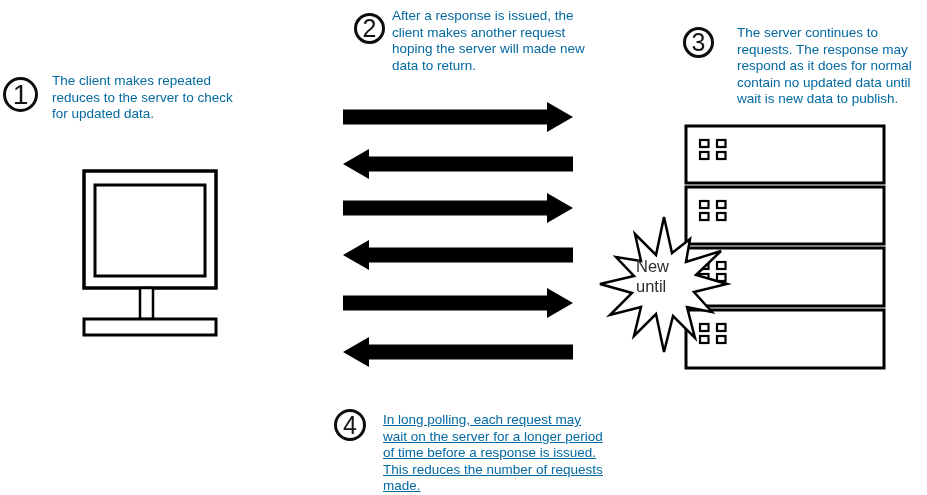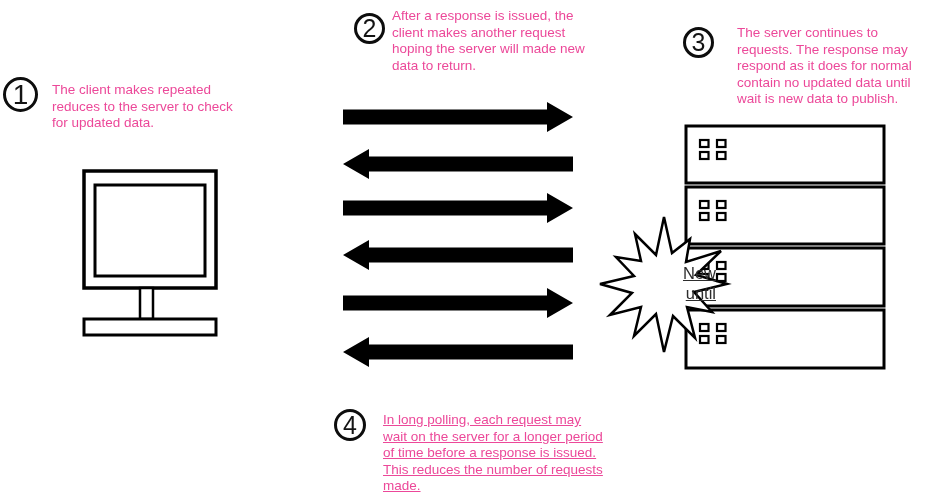--- a/index.html
+++ b/index.html
@@ -6,25 +6,25 @@
   .canvas{
     position:relative;width:927px;height:495px;background:#ffffff;
     font-family:"Liberation Sans","DejaVu Sans",sans-serif;overflow:hidden;
   }
   .layer{position:absolute;left:0;top:0;}
   .step-circle{
     position:absolute;box-sizing:border-box;border:3px solid #0d0d0d;border-radius:50%;
     background:#ffffff;display:flex;align-items:center;justify-content:center;
     color:#141414;line-height:1;
   }
-  .step-text{position:absolute;color:#ec4899;font-size:13.5px;line-height:16.5px;}
+  .step-text{position:absolute;color:#0369a1;font-size:13.5px;line-height:16.5px;}
   .step-text div{white-space:nowrap;}
   .burst-label{
-    position:absolute;left:636px;top:264px;width:80px;text-align:right;
-    font-size:16.5px;line-height:19.5px;color:#2d2d2d;text-decoration:underline;
+    position:absolute;left:636px;top:257px;width:80px;text-align:left;
+    font-size:16.5px;line-height:19.5px;color:#2d2d2d;
   }
 </style>
 </head>
 <body>
 
 <div class="canvas">
 
   <svg class="layer" width="927" height="495" viewBox="0 0 927 495">
 
     <g fill="#ffffff" stroke="#000000">
@@ -68,21 +68,21 @@
     <polygon fill="#ffffff" stroke="#000000" stroke-width="2.5" stroke-linejoin="miter" points="664,217 672,253 690,239 686,262 721,251 696,275 727,284 694,292 712,312 687,307 695,338 673,316 664,352 656,314 634,336 641,307 610,315 632,293 600,284 634,276 616,257 641,261 635,234 656,255"></polygon>
 
     <g id="overlay-layer">
         <rect x="717" y="274" width="8.5" height="7" fill="#ffffff" stroke="#000000" stroke-width="2.2"></rect>
       </g>
   </svg>
 
   <div class="step-circle" style="left:3px;top:77px;width:35px;height:35px;font-size:28px;">
     <span>1</span>
   </div>
-  <div class="step-text" style="left:52px;top:82px;">
+  <div class="step-text" style="left:52px;top:73px;">
     <div>The client makes repeated</div>
     <div>reduces to the server to check</div>
     <div>for updated data.</div>
   </div>
 
   <div class="step-circle" style="left:354px;top:13px;width:31px;height:31px;font-size:25px;">
     <span>2</span>
   </div>
   <div class="step-text" style="left:392px;top:8px;">
     <div>After a response is issued, the</div>

